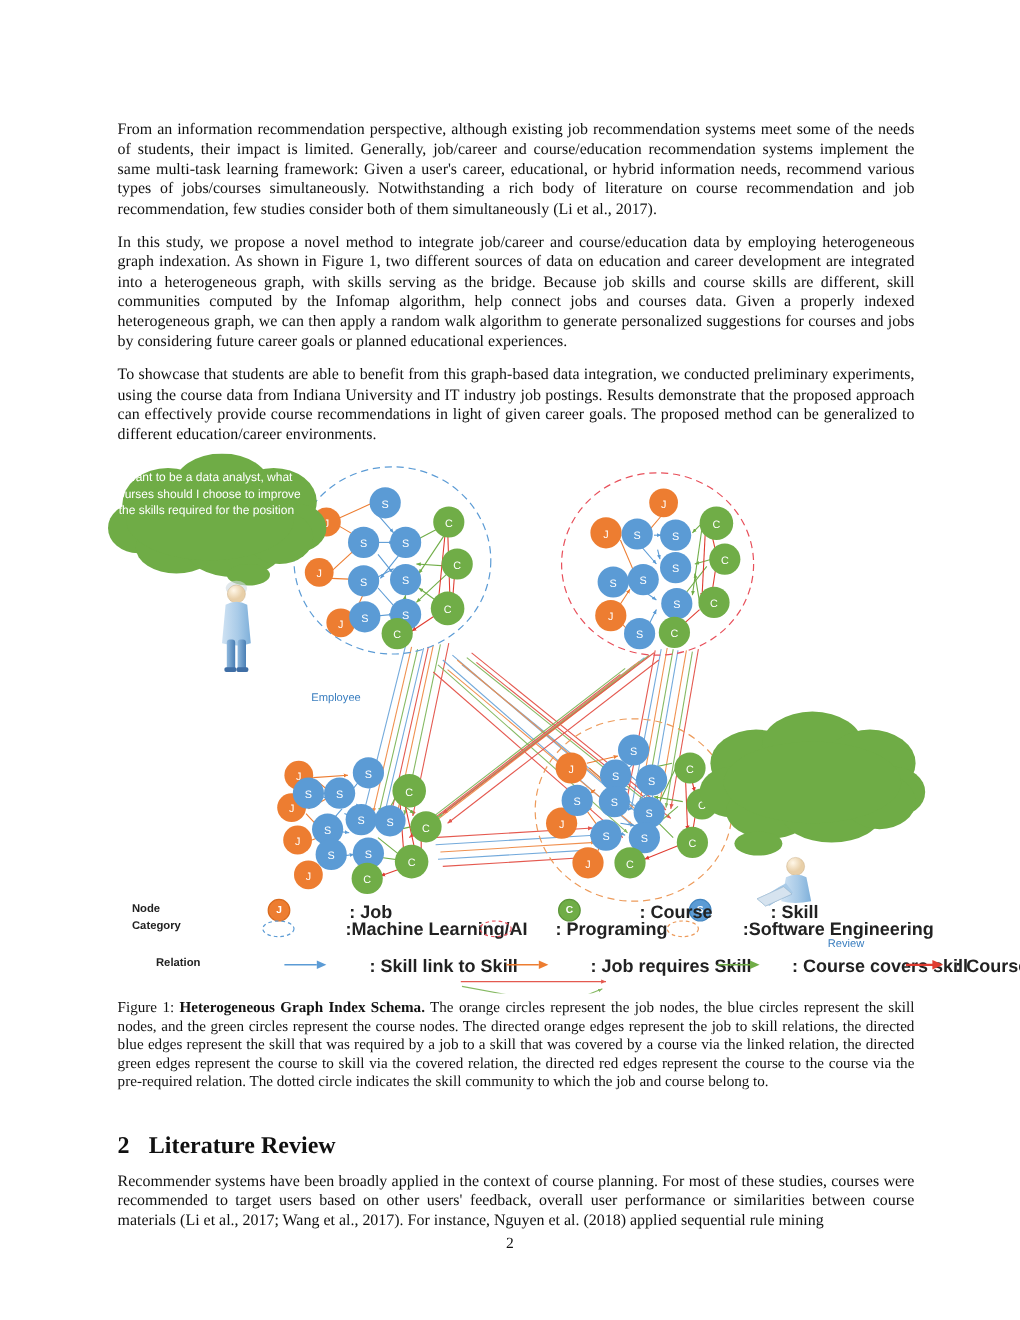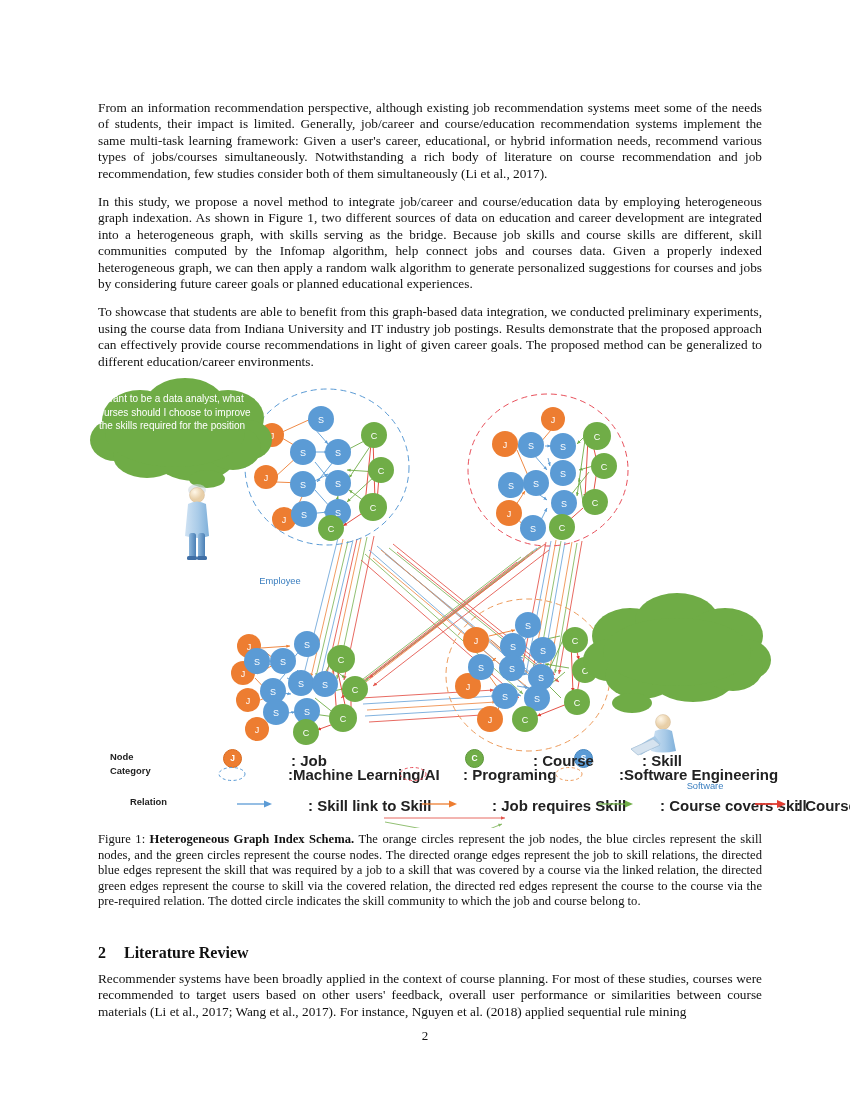--- a/index.html
+++ b/index.html
@@ -8,21 +8,21 @@
     font-family:"Liberation Serif","DejaVu Serif",serif;
     color:#111;position:relative;overflow:hidden;
   }
   .page{position:absolute;left:0;top:0;width:774px;height:1100px;}
   p.body{
     margin:0 0 12px 0;font-size:13.3px;line-height:16.4px;
     text-align:justify;text-justify:inter-word;
   }
   .para-wrap{position:absolute;left:98px;top:100px;width:664px;}
   h2.sec{
-    font-size:16px;font-weight:bold;margin:0 0 9px 0;
+    font-size:20px;font-weight:bold;margin:0 0 9px 0;
     font-family:"Liberation Serif","DejaVu Serif",serif;
   }
   h2.sec .num{display:inline-block;width:26px;}
   .caption{
     position:absolute;left:98px;top:832px;width:664px;
     font-size:12.6px;line-height:15.6px;text-align:justify;
   }
   .caption b{font-weight:bold;}
   .lit{position:absolute;left:98px;top:944px;width:664px;}
   .pageno{
@@ -643,21 +643,21 @@
         <path d="M570,353 q9,-4 17,0 l4,20 q-14,3 -25,0 z" fill="url(#bodyg)"></path>
         <path d="M570,358 q-14,7 -20,14 l6,5 q12,-8 20,-11 z" fill="#a9cbe8"></path>
         <path d="M546,371 l22,-10 l7,6 l-22,10 z" fill="#eef3f8" stroke="#8fb0cc" stroke-width="0.5"></path>
         <path d="M546,371 l7,6 l22,-10 l-7,-6 z" fill="#d6e3ef" stroke="#8fb0cc" stroke-width="0.4"></path>
       </g>
     </svg>
 
     <div class="cloud-text" id="cloud1-text">I want to be a data analyst, what courses should I choose to improve the skills required for the position</div>
 
     <div class="person-label" id="employee-label">Employee</div>
-    <div class="person-label" id="student-label">Software</div>
+    <div class="person-label" id="student-label">Review</div>
 
     <div class="legend">
 
       <div class="lg-row" style="top:0px;">
         <span class="lg-label">Node</span>
 
         <span class="node-dot" style="left:113px;top:1px;background:#ED7D31;border:1.4px solid #d86a1e;">J</span>
         <span class="lg-txt" style="left:181px;">: Job</span>
 
         <span class="node-dot" style="left:464px;top:1px;background:#5B9BD5;border:1.4px solid #4285c0;">S</span>

